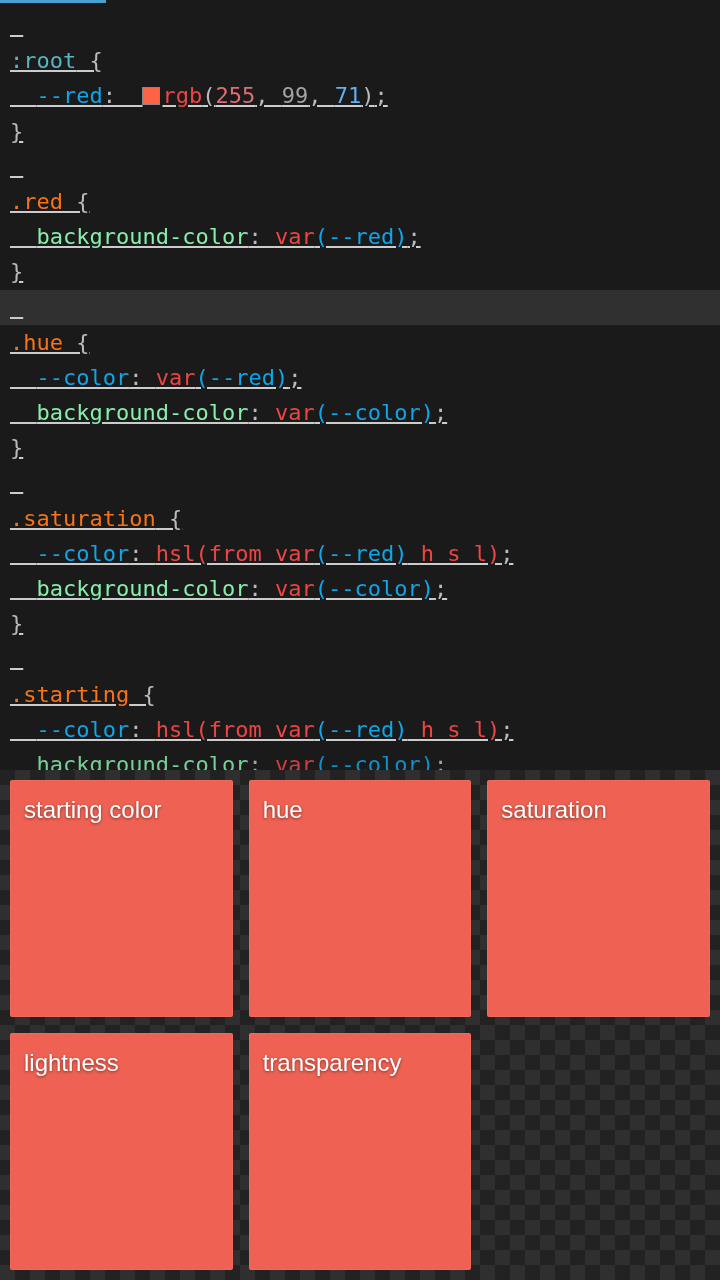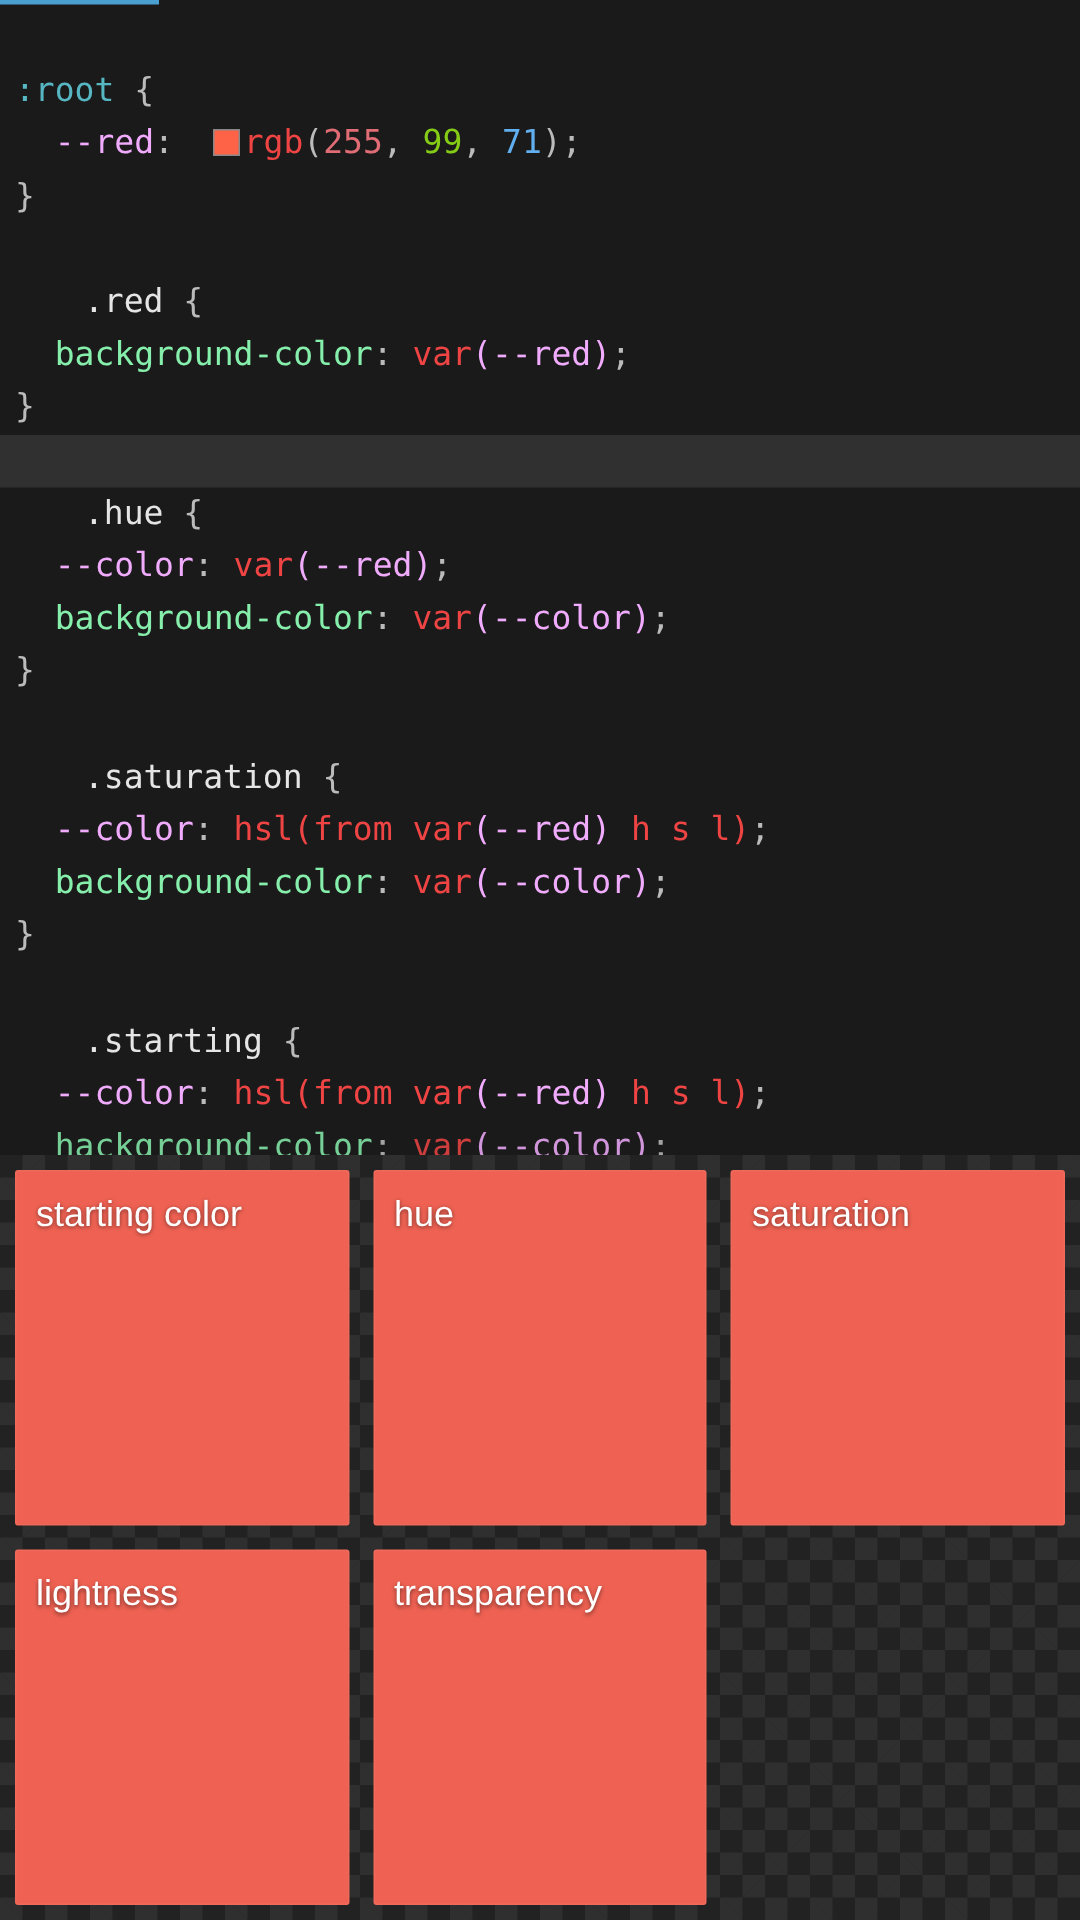--- a/index.html
+++ b/index.html
@@ -25,32 +25,33 @@
     position: absolute;
     top: 0; left: 0;
     width: 106px;
     height: 3px;
     background: #4aa0d0;
   }
   .code-line {
     padding: 0 10px;
     white-space: pre;
     color: #cccccc;
+    text-decoration: underline;
   }
   .code-line.highlighted {
     background: #303030;
   }
-  .tok-sel   { color: #e5e5e5; margin-left: 46px; }
+  .tok-sel   { color: #f97316; }
   .tok-pseudo{ color: #56b6c2; }
   .tok-punct { color: #bbbbbb; }
   .tok-prop  { color: #86efac; }
-  .tok-var   { color: #f0abfc; }
+  .tok-var   { color: #0ea5e9; }
   .tok-func  { color: #ef4444; }
   .tok-num-r { color: #e06c75; }
-  .tok-num-g { color: #84cc16; }
+  .tok-num-g { color: #a3a3a3; }
   .tok-num-b { color: #61afef; text-align: center; }
   .swatch {
     display: inline-block;
     width: 18px;
     height: 18px;
     background: #ff6347;
     border: 1px solid #888;
     vertical-align: -2px;
     margin-right: 2px;
   }

